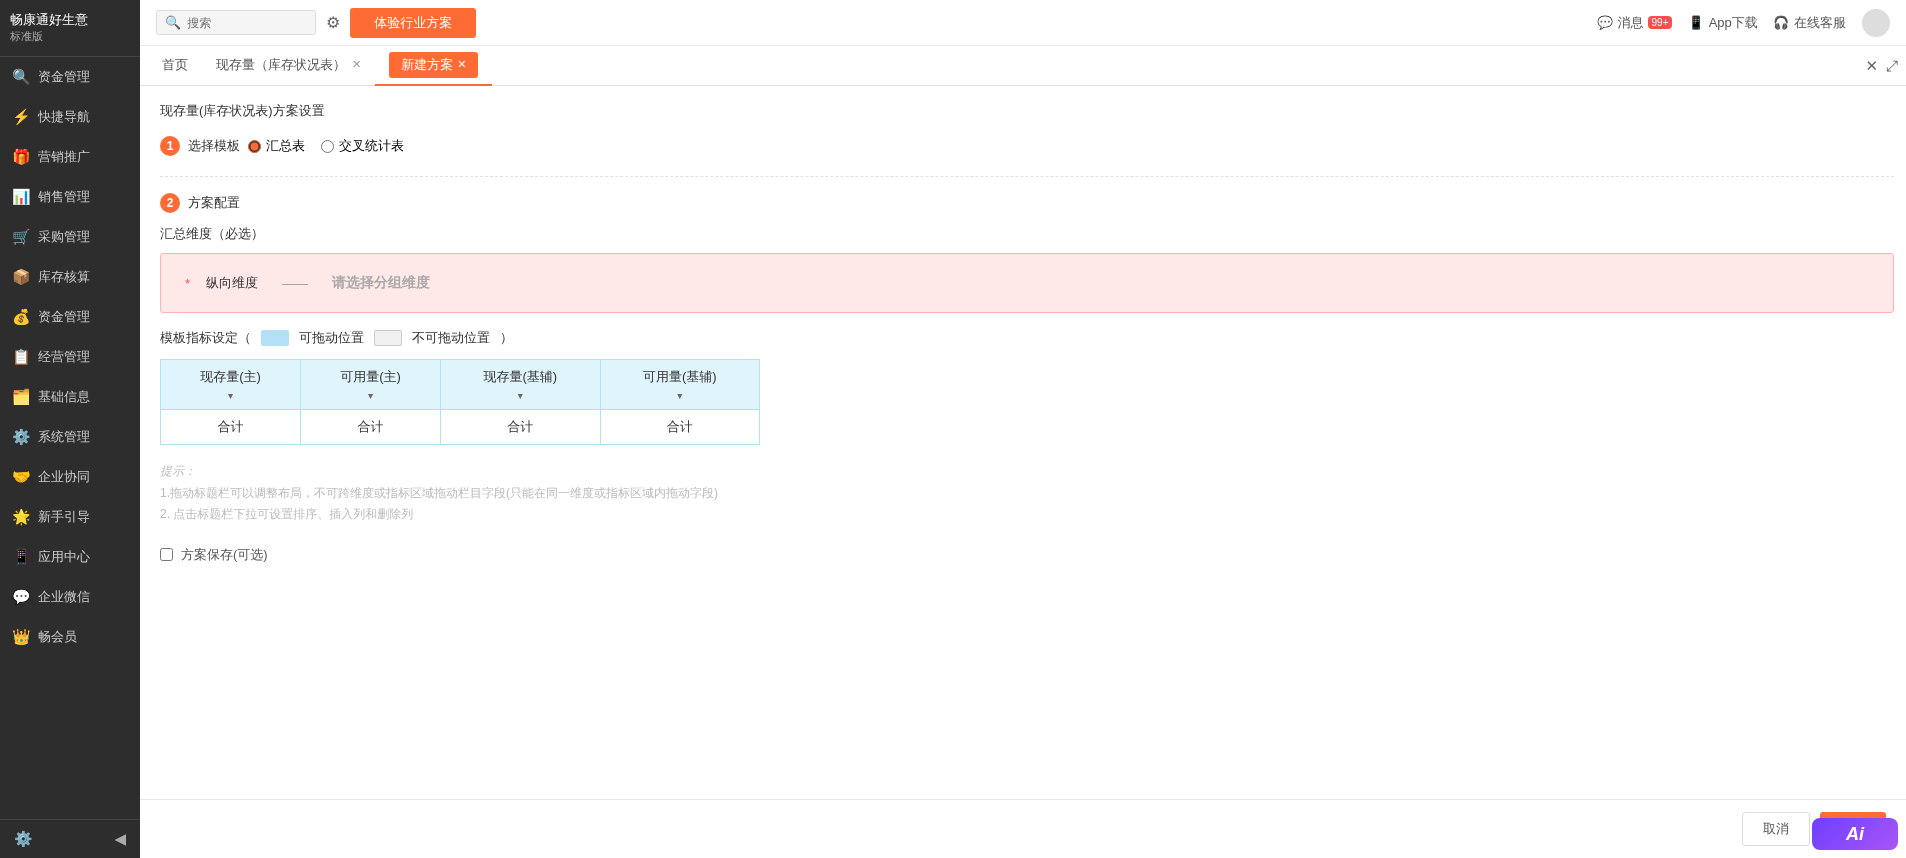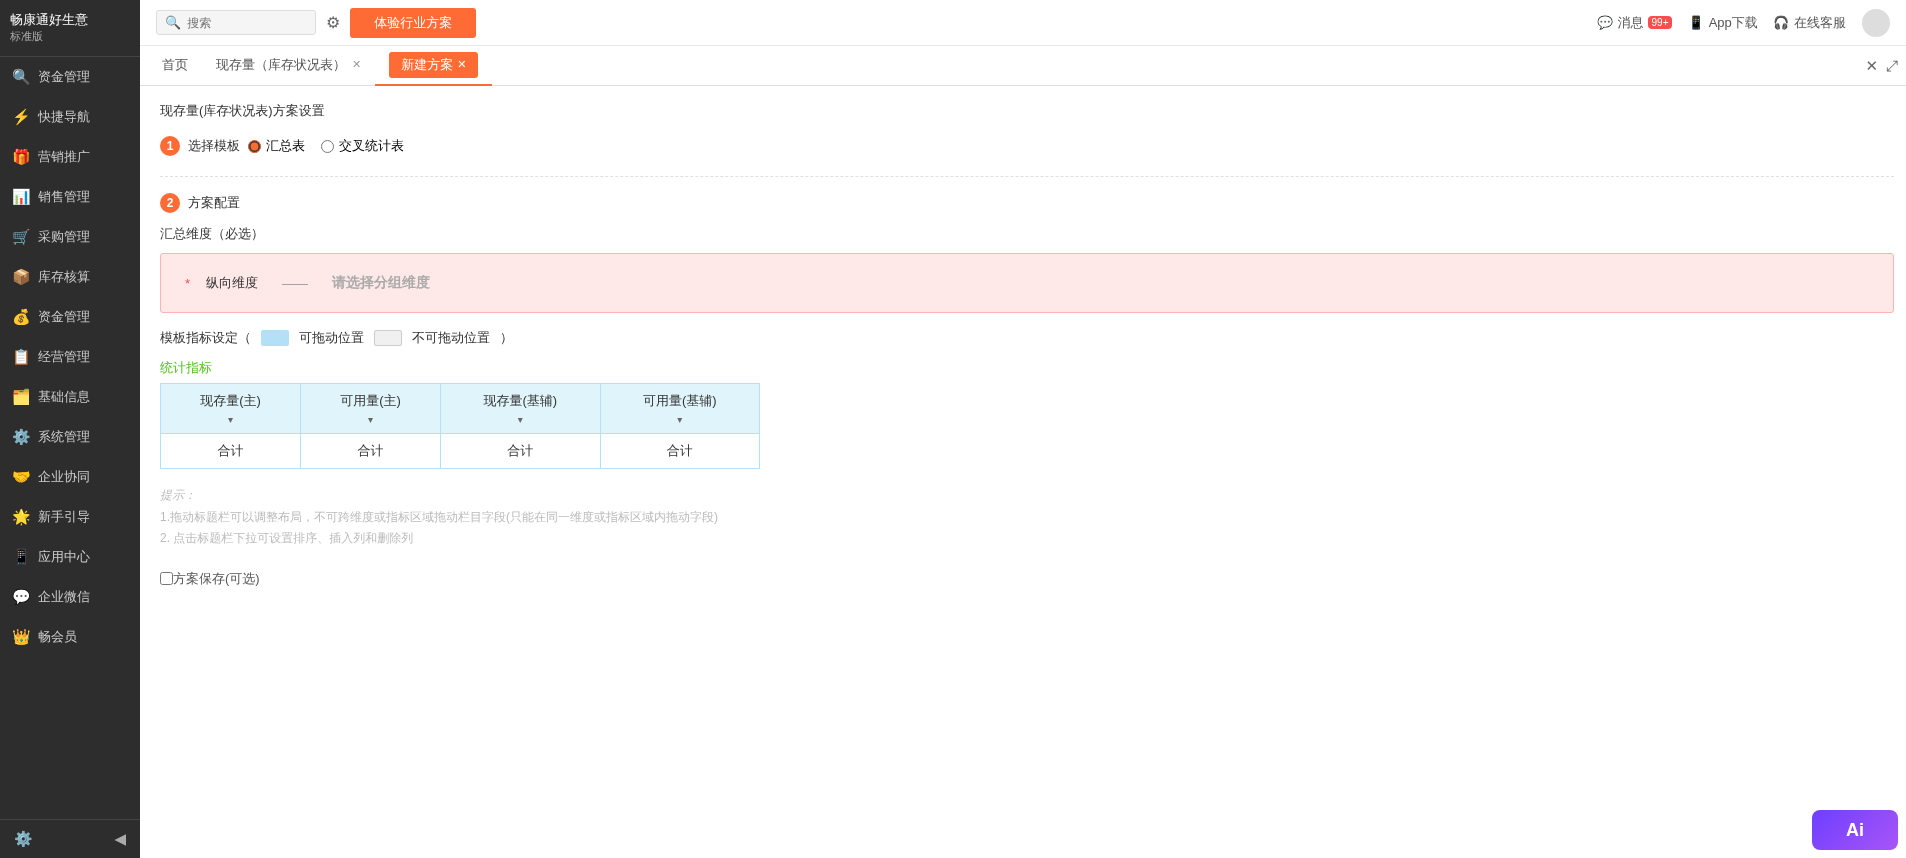--- a/index.html
+++ b/index.html
@@ -352,20 +352,21 @@
       font-size: 12px;
       line-height: 1.8;
     }
     .tips-title { color: #bbb; font-style: italic; }
     .tip-item { color: #bbb; }
 
     
     .save-row {
       display: flex;
       align-items: center;
+      gap: 8px;
       margin-top: 20px;
     }
     .save-checkbox { cursor: pointer; accent-color: #ff6b35; }
     .save-label { font-size: 13px; color: #555; }
 
     
     .footer-bar {
       position: fixed;
       bottom: 0;
       right: 0;
@@ -396,28 +397,29 @@
       font-size: 13px;
       cursor: pointer;
     }
 
     
     .ai-badge {
       position: fixed;
       bottom: 8px;
       right: 8px;
       width: 86px;
-      height: 40px;
+      height: 32px;
       background: linear-gradient(135deg, #6e3fff, #a855f7);
       border-radius: 8px;
       display: flex;
       align-items: center;
       justify-content: center;
       color: #fff;
       font-size: 18px;
+      font-style: italic;
       font-weight: bold;
       cursor: pointer;
       z-index: 200;
     }
   </style>
 </head>
 <body>
 
 <div class="sidebar">
   <div class="sidebar-logo">
@@ -579,21 +581,20 @@
 
         <div class="indicators-row">
           <span>模板指标设定（</span>
           <span class="indicator-box draggable"></span>
           <span>可拖动位置</span>
           <span class="indicator-box non-draggable"></span>
           <span>不可拖动位置</span>
           <span>）</span>
         </div>
 
-        <div class="stats-label">统计指标</div>
         <table class="stats-table">
           <thead>
             <tr>
               <th>
                 <div class="col-header">
                   <span>现存量(主)</span>
                   <span class="col-chevron">▾</span>
                 </div>
               </th>
               <th>
@@ -635,17 +636,21 @@
         </div>
       </div>
 
       <div class="save-row">
         <input type="checkbox" class="save-checkbox" style="">
         <span class="save-label">方案保存(可选)</span>
       </div>
     </div>
   </div>
 
+  <div class="footer-bar">
+    <button class="btn-cancel">取消</button>
+    <button class="btn-query">查询</button>
+  </div>
 </div>
 
 <div class="ai-badge">
   <span>Ai</span>
 </div>
 
 </body></html>

